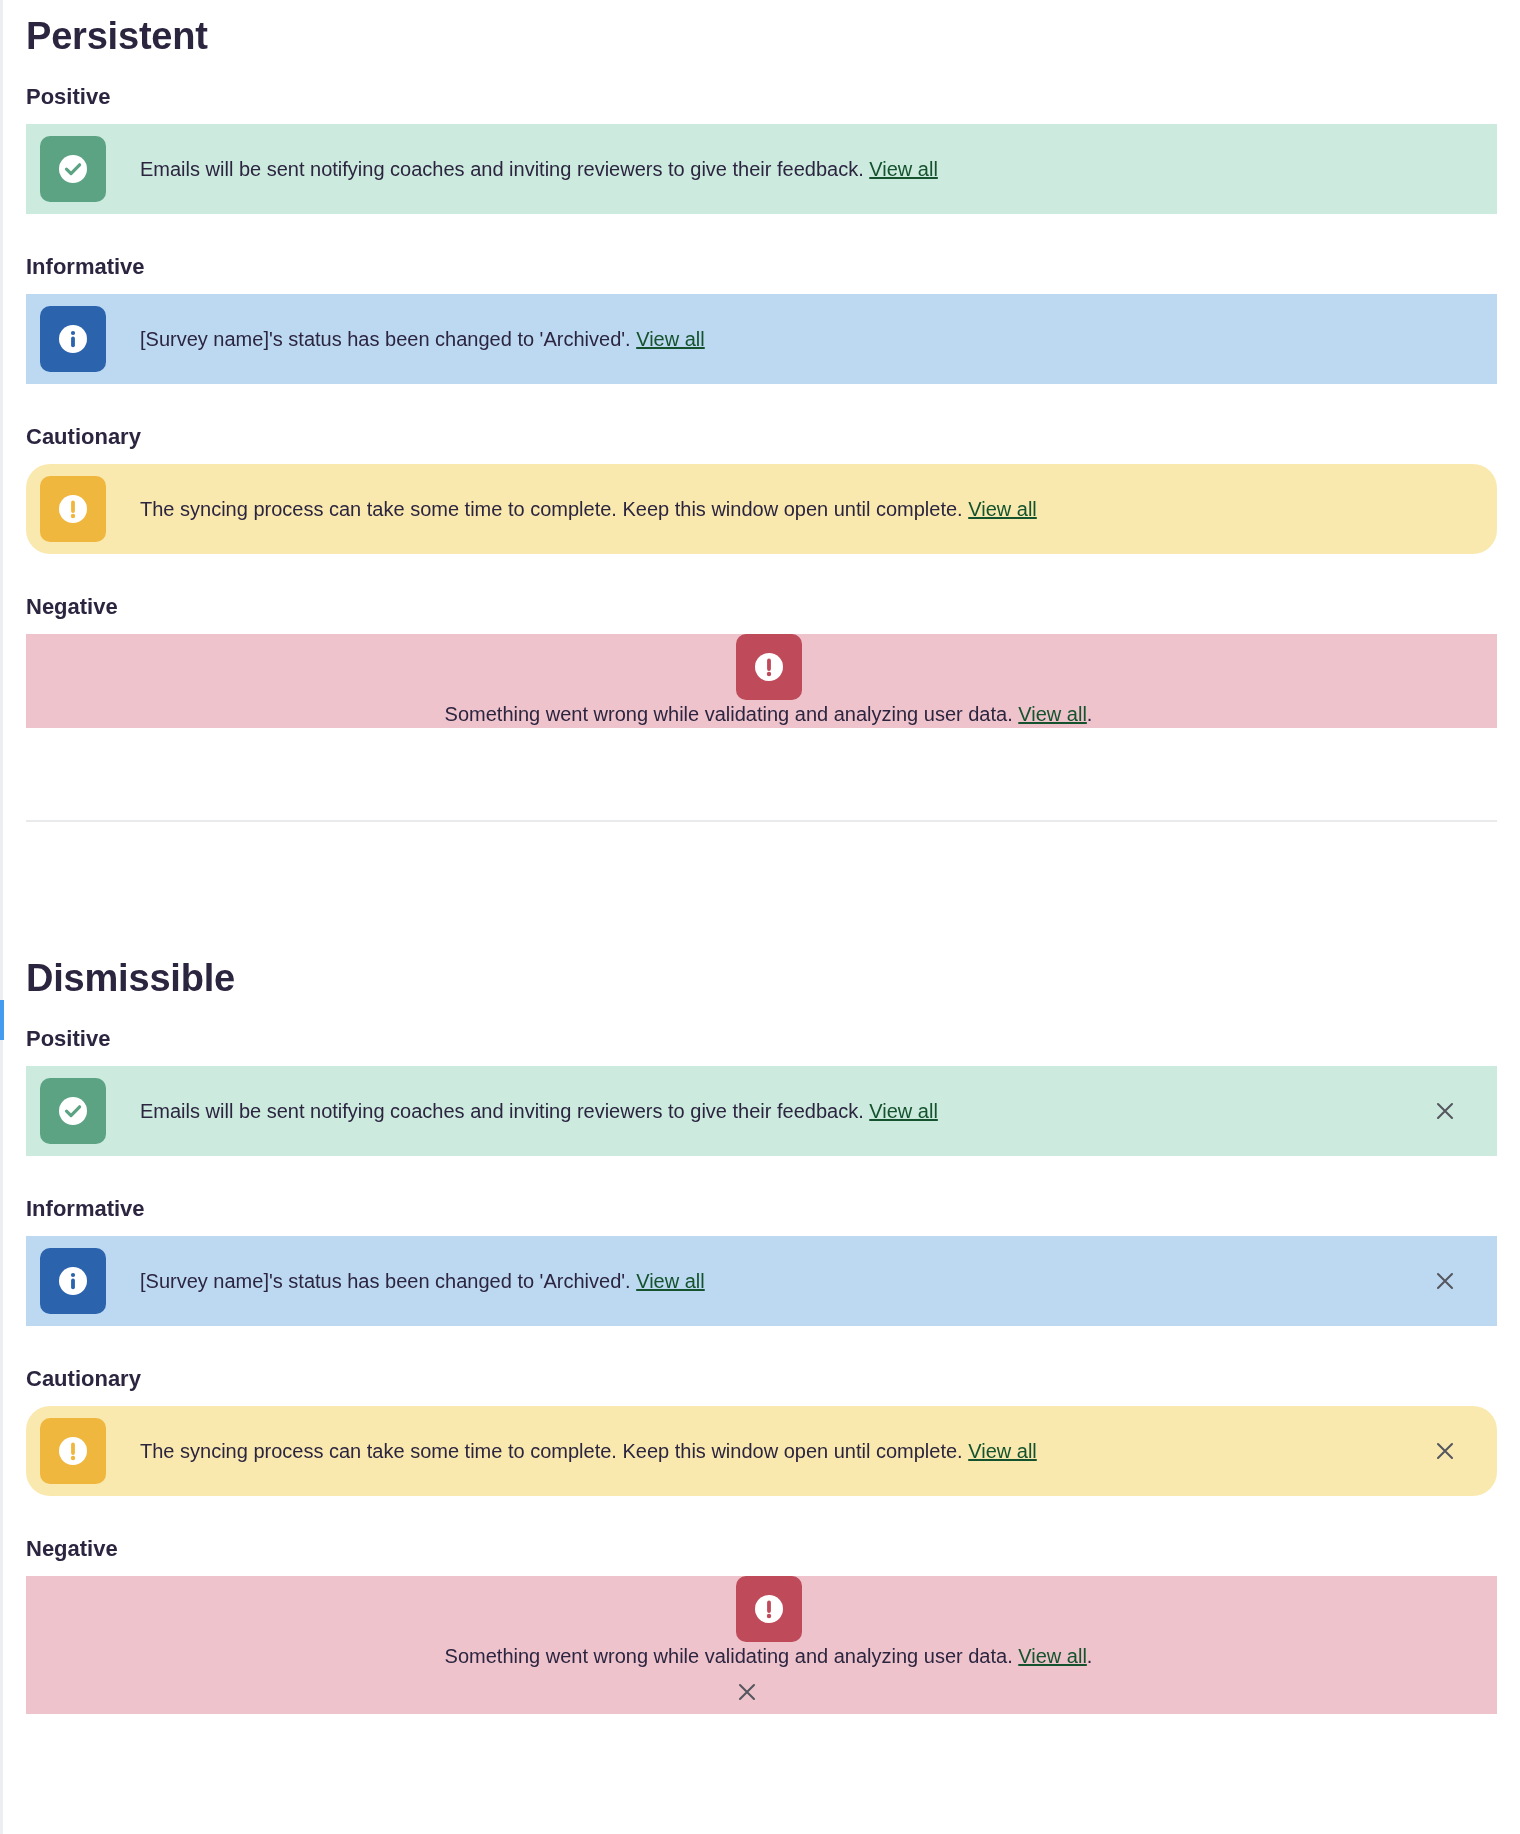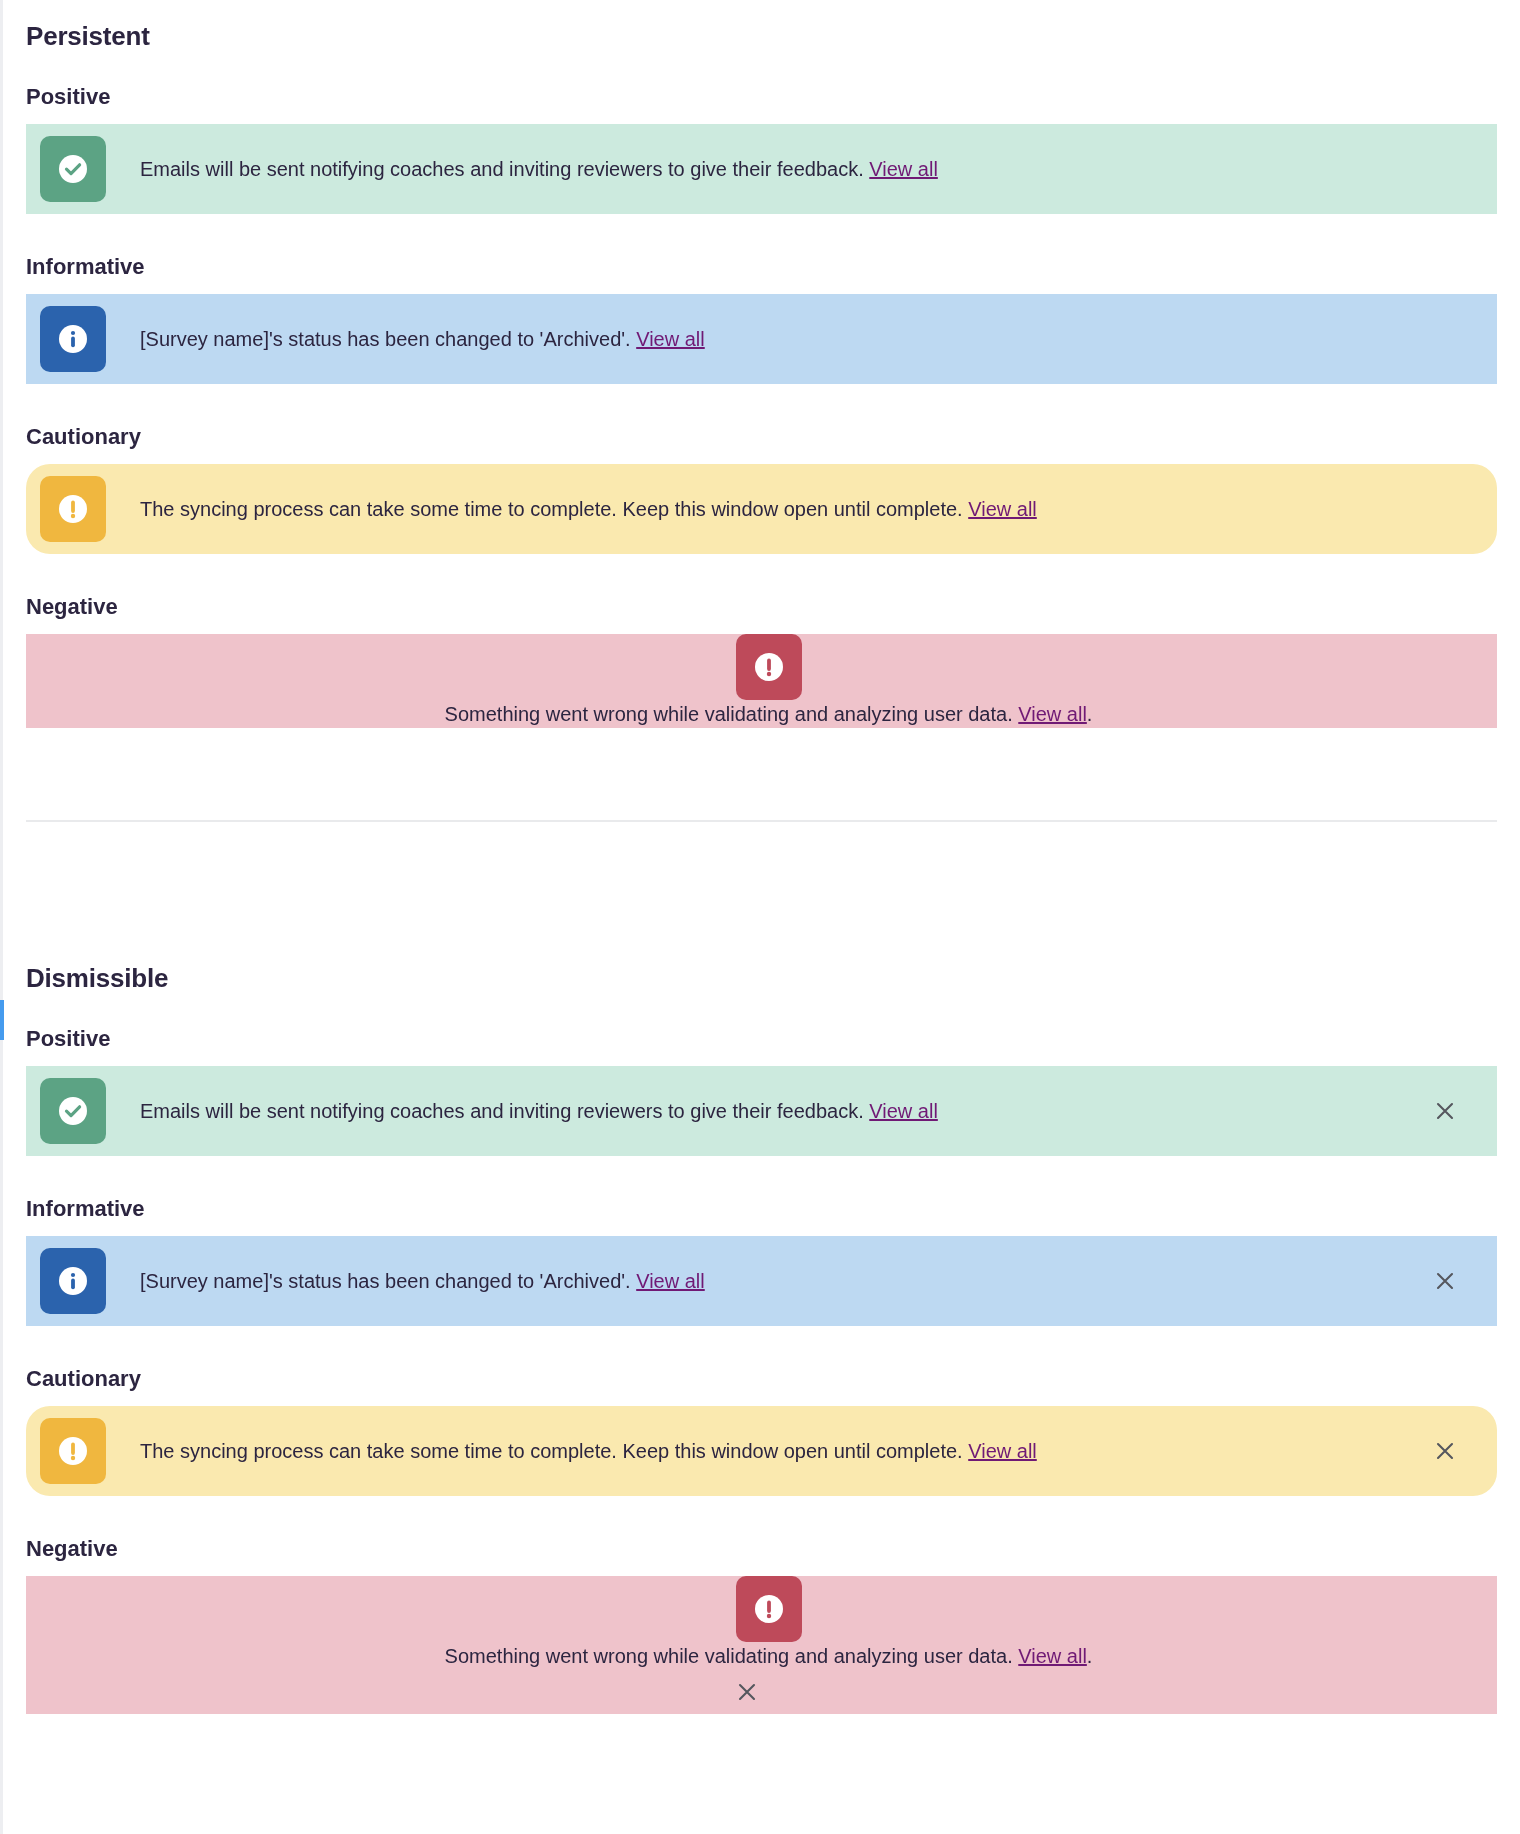--- a/index.html
+++ b/index.html
@@ -32,21 +32,21 @@
   }
 
   .page {
     position: relative;
     padding: 0 26px;
   }
 
   .section { padding-top: 18px; }
 
   h1.section-title {
-    font-size: 26px;
+    font-size: 38px;
     line-height: 36px;
     font-weight: bold;
     letter-spacing: -0.2px;
     color: #2C2540;
     margin: 0 0 30px 0;
   }
 
   h2.variant-title {
     font-size: 22px;
     line-height: 26px;
@@ -79,21 +79,21 @@
   .banner .msg {
     flex: 1 1 auto;
     font-size: 20px;
     line-height: 28px;
     color: #2C2540;
     padding-left: 34px;
     padding-right: 20px;
   }
   .banner .msg .link {
     text-decoration: underline;
-    color: #701a75;
+    color: #14532d;
     cursor: pointer;
   }
   .banner .dismiss {
     flex: 0 0 auto;
     width: 44px;
     height: 44px;
     margin-right: 30px;
     display: flex;
     align-items: center;
     justify-content: center;

